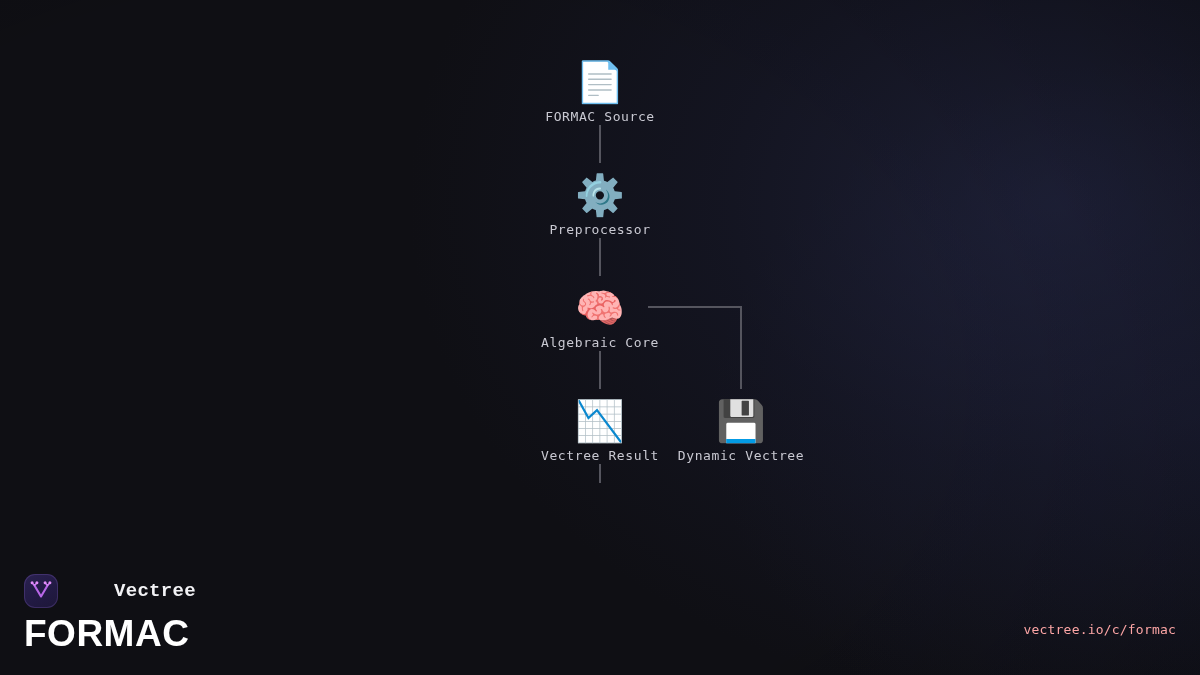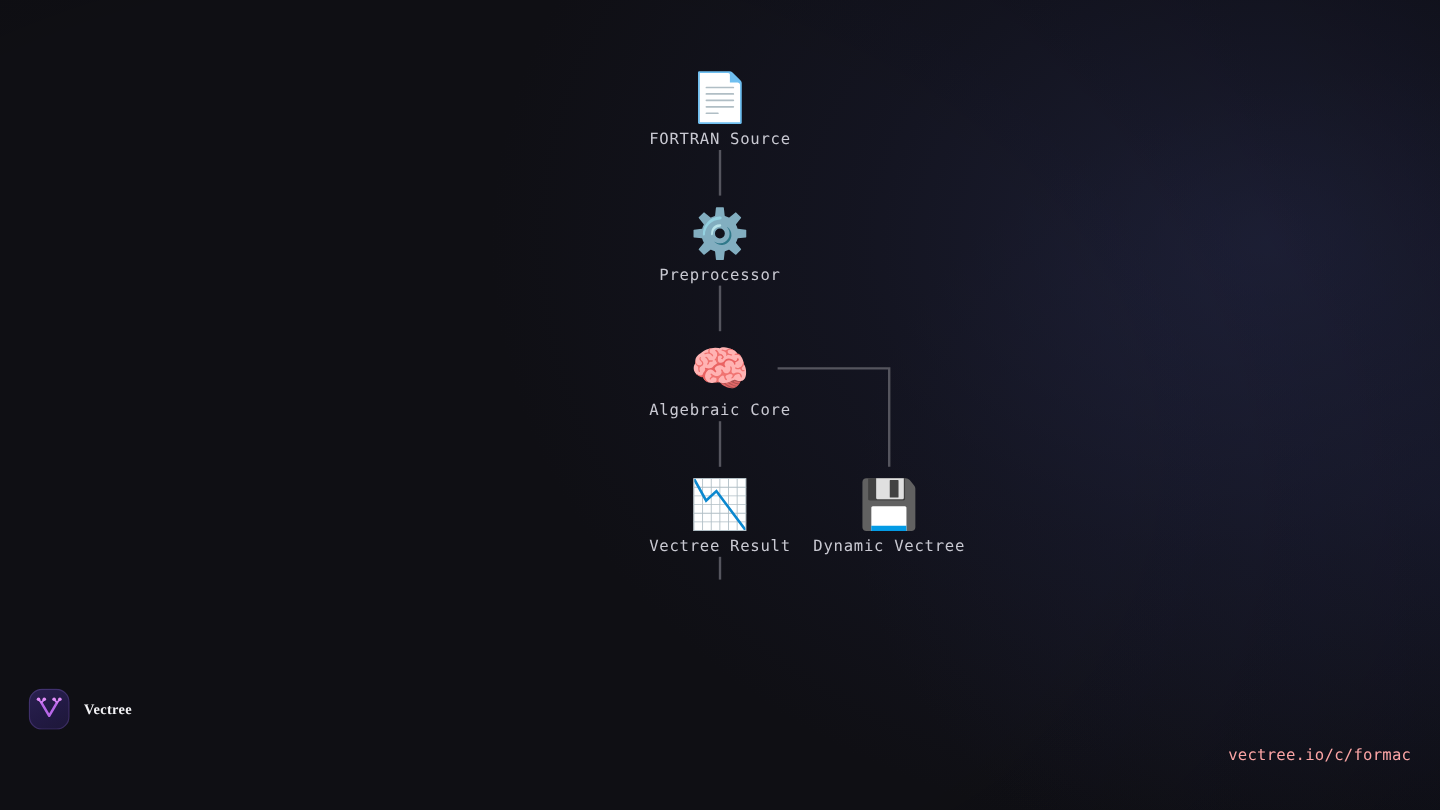--- a/index.html
+++ b/index.html
@@ -84,25 +84,26 @@
   .brand-logo {
     width: 34px;
     height: 34px;
     border-radius: 11px;
     background: linear-gradient(150deg, #2a2150 0%, #221a44 55%, #1d1738 100%);
     box-shadow: inset 0 0 0 1px rgba(160,120,230,0.22);
     display: block;
     position: relative;
   }
   .brand-name {
-    font-family: Liberation Serif, serif;
-    font-size: 12px;
+    font-family: Liberation Mono, monospace;
+    font-size: 19px;
     font-weight: bold;
     color: #f2f2f5;
     letter-spacing: 0.3px;
+    margin-left: 44px;
   }
   .page-title {
     position: absolute;
     left: 24px;
     top: 612px;
     font-family: "Liberation Sans", sans-serif;
     font-size: 37px;
     font-weight: bold;
     color: #ffffff;
     letter-spacing: 0.5px;
@@ -131,21 +132,21 @@
     <svg id="edges" viewBox="0 0 1200 675" width="1200" height="675" xmlns="http://www.w3.org/2000/svg">
       <path d="M 600 125 L 600 163" stroke="#55555e" stroke-width="2" fill="none"></path>
       <path d="M 600 238 L 600 276" stroke="#55555e" stroke-width="2" fill="none"></path>
       <path d="M 600 351 L 600 389" stroke="#55555e" stroke-width="2" fill="none"></path>
       <path d="M 648 307 L 741 307 L 741 389" stroke="#55555e" stroke-width="2" fill="none"></path>
       <path d="M 600 464 L 600 483" stroke="#55555e" stroke-width="2" fill="none"></path>
     </svg>
 
     <div class="node" style="left:600px; top:59px;">
       <span class="node-icon">📄</span>
-      <span class="node-label">FORTRAN Source</span>
+      <span class="node-label">FORMAC Source</span>
     </div>
 
     <div class="node" style="left:600px; top:172px;">
       <span class="node-icon">⚙️</span>
       <span class="node-label">Preprocessor</span>
     </div>
 
     <div class="node" style="left:600px; top:285px;">
       <span class="node-icon">🧠</span>
       <span class="node-label">Algebraic Core</span>
@@ -171,16 +172,17 @@
         <path d="M 23.5 11.5 L 21.4 9.2 M 23.5 11.5 L 25.6 9.2" fill="none" stroke="#d07df5" stroke-width="1.5" stroke-linecap="round"></path>
         <circle cx="8.1" cy="8.7" r="1.5" fill="#e28df9"></circle>
         <circle cx="12.9" cy="8.7" r="1.5" fill="#e28df9"></circle>
         <circle cx="21.1" cy="8.7" r="1.5" fill="#e28df9"></circle>
         <circle cx="25.9" cy="8.7" r="1.5" fill="#e28df9"></circle>
       </svg>
     </span>
     <span class="brand-name">Vectree</span>
   </div>
 
+  <div class="page-title">FORMAC</div>
 
   <div class="footer-url">vectree.io/c/formac</div>
 
 </div>
 
 </body></html>

